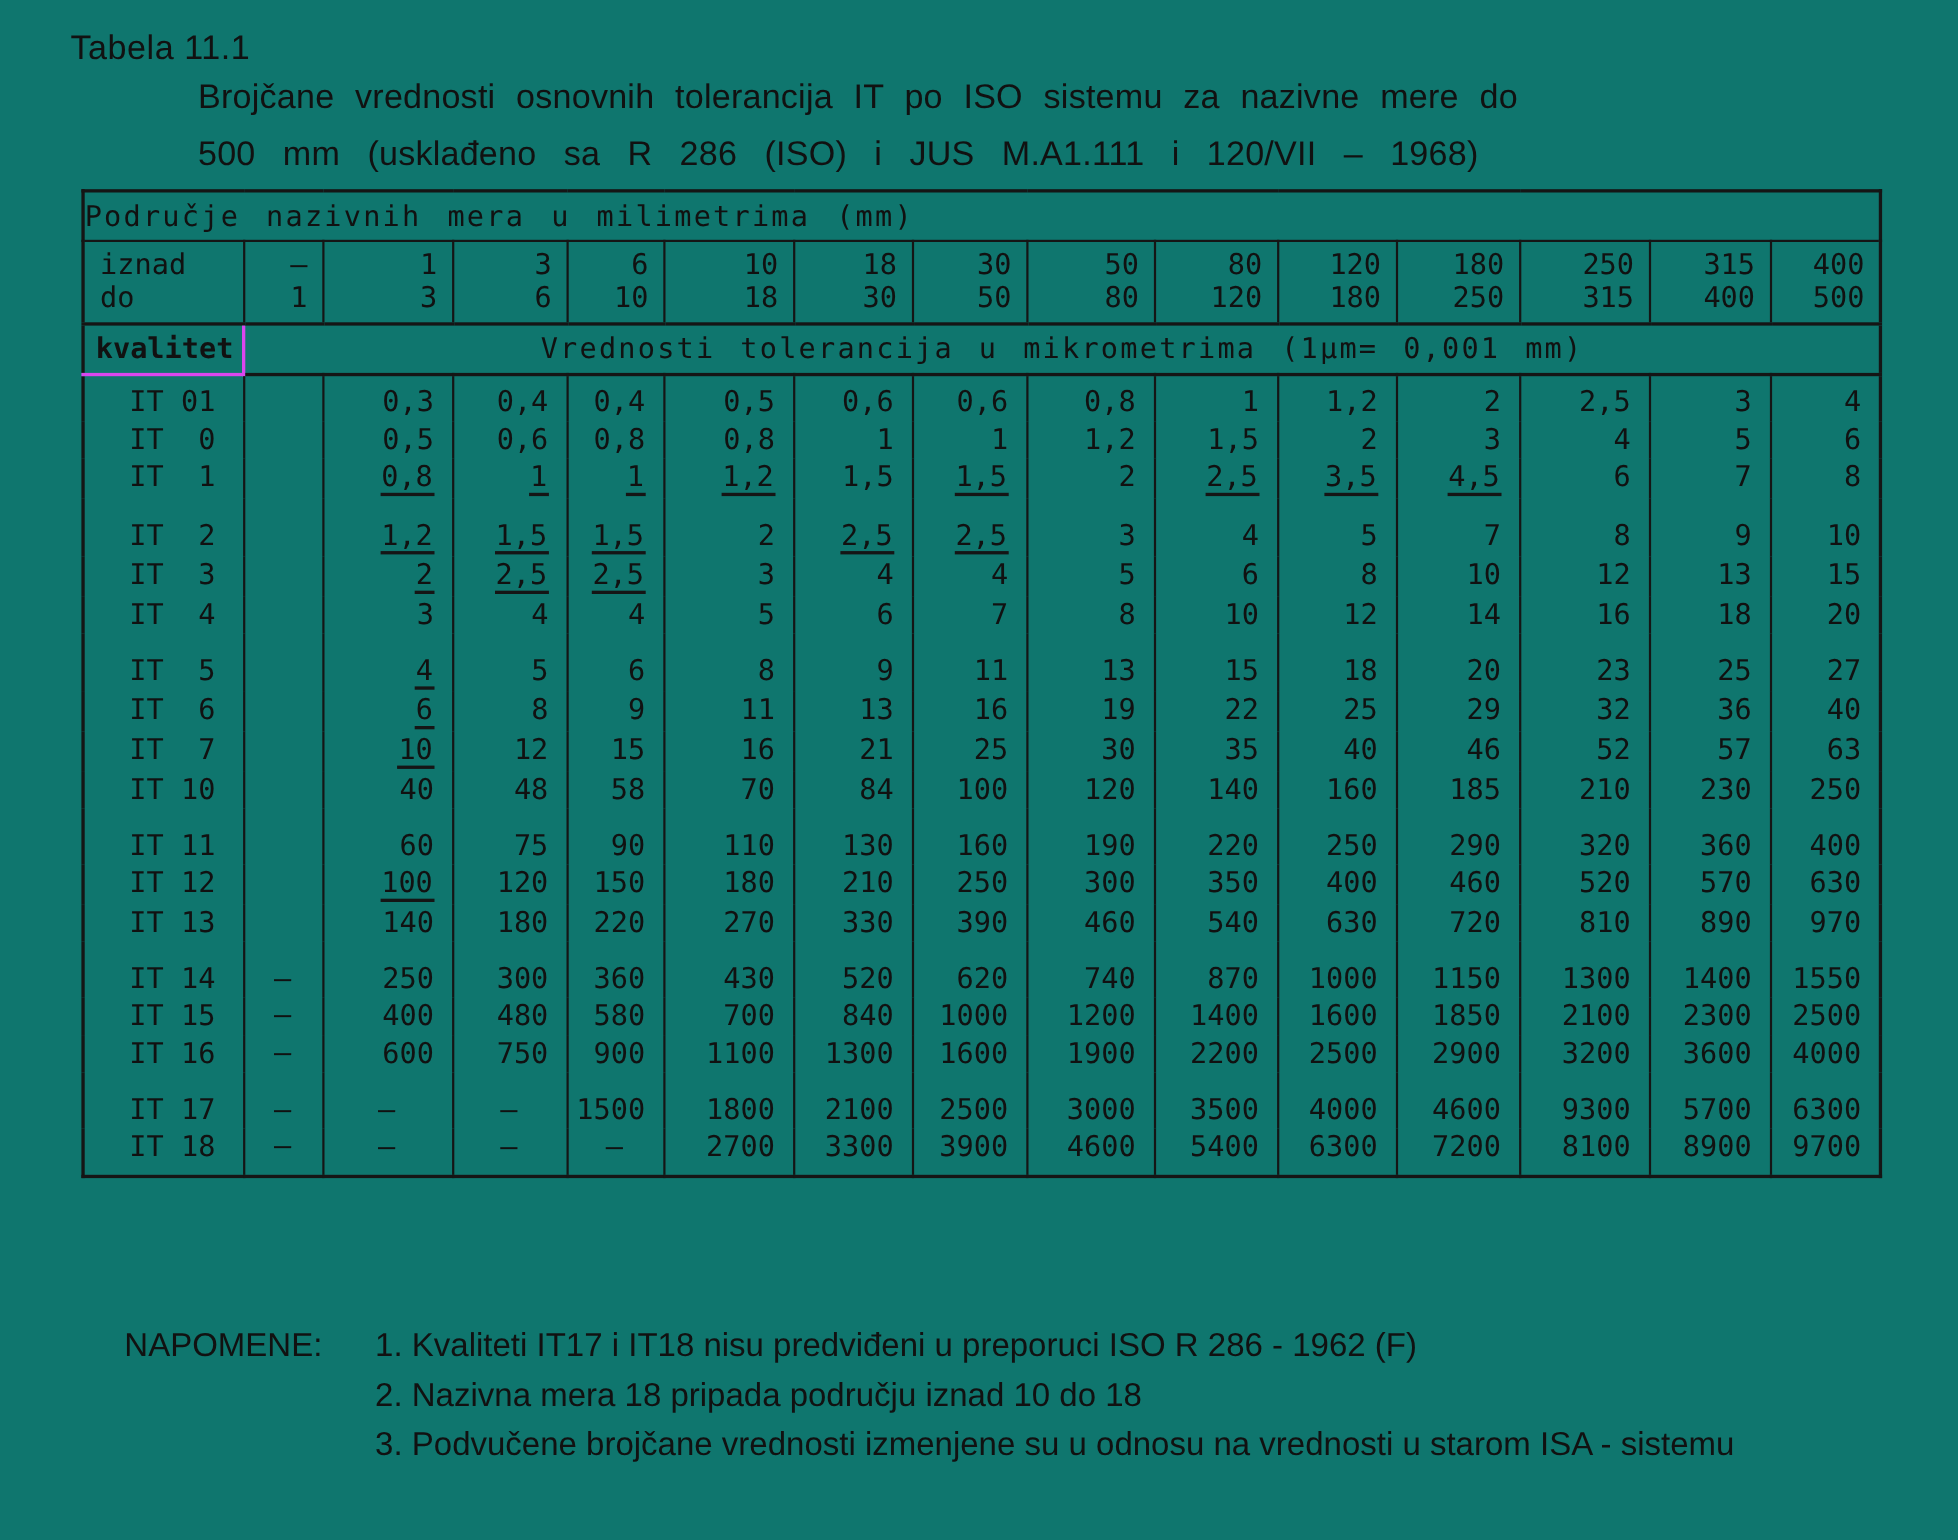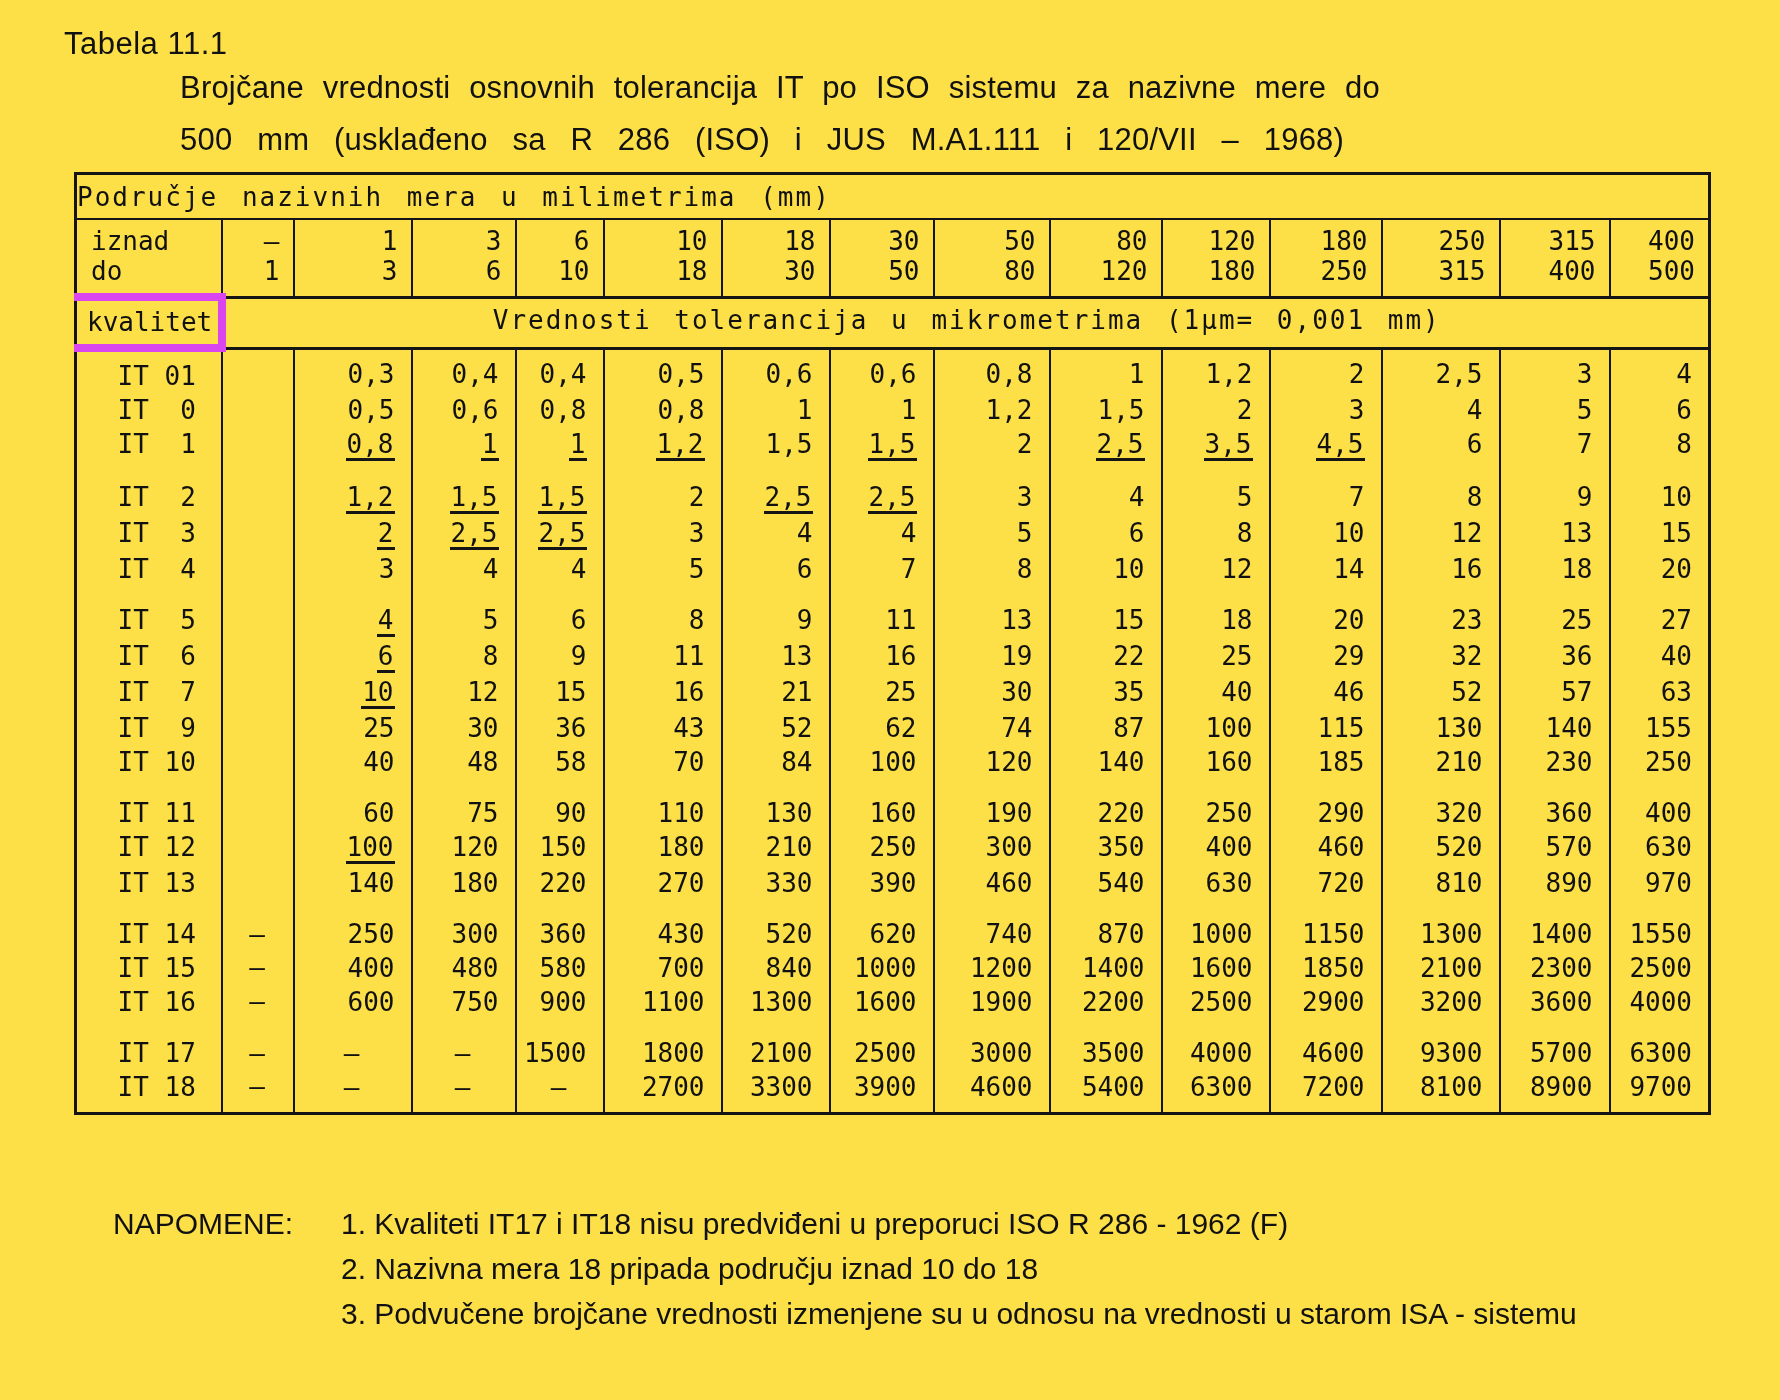--- a/index.html
+++ b/index.html
@@ -1,17 +1,17 @@
 <!DOCTYPE html>
 <html><head>
 <meta charset="utf-8">
 <style>
   html,body { margin:0; padding:0; }
   body { width:1780px; height:1400px; background:#fbfbf9; overflow:hidden; }
-  .page { position:relative; width:1780px; height:1400px; background:#fde047; color:#111; }
+  .page { position:relative; width:1780px; height:1400px; background:#0f766e; color:#111; }
 
   
   .tbl-label { position:absolute; left:64px; top:26px;
     font:31px "Liberation Sans", sans-serif; letter-spacing:0.5px; }
   .subtitle { position:absolute; left:180px; top:72px; width:1260px;
     font:31px/1.0 "Liberation Sans", sans-serif; }
   .subtitle .l1 { word-spacing:10px; margin-bottom:21px; letter-spacing:0.2px; }
   .subtitle .l2 { word-spacing:16px; letter-spacing:0.2px; }
 
   
@@ -20,21 +20,21 @@
     font-family:"DejaVu Sans Mono", monospace; }
   table.tol td { border-left:2px solid #151515; font-size:26px; line-height:30px;
     vertical-align:top; }
   table.tol td:first-child { border-left:none; }
 
   td.band  { border-bottom:2px solid #151515; text-align:left;
     padding:7px 0 6px; letter-spacing:2px; word-spacing:6px; }
   td.hdrnum, td.hdrlbl { border-bottom:3px solid #151515; padding:6px 0 7px; line-height:34px; }
   td.hdrnum { text-align:right; padding-right:13px; }
   td.hdrlbl { text-align:left; padding-left:14px; }
-  td.kv   { border:8px solid #d946ef; text-align:left; padding:6px 0 7px 10px; }
+  td.kv   { border:3px solid #d946ef; text-align:left; padding:6px 0 7px 10px;font-weight:bold; }
   td.band2{ border-bottom:3px solid #151515; text-align:center; padding:6px 0 7px;
     letter-spacing:2px; word-spacing:5px; }
 
   td.rowlbl { text-align:center; padding:2px 0 2px 16px; white-space:pre; }
   td.val    { text-align:right; padding:2px 16px 2px 0; }
   td.ctr    { text-align:center; padding-right:2px; }
   tr.fd td  { padding-top:9px; }
   tr.gs td  { padding-top:19px; }
   tr.last td{ padding-bottom:10px; }
   .u { display:inline-block; border-bottom:3px solid #151515; padding:0 1px 1px;
@@ -294,37 +294,20 @@
           <td class="val">25</td>
           <td class="val">30</td>
           <td class="val">35</td>
           <td class="val">40</td>
           <td class="val">46</td>
           <td class="val">52</td>
           <td class="val">57</td>
           <td class="val">63</td>
         </tr>
         <tr>
-          <td class="rowlbl">IT  9</td>
-          <td class="ctr"></td>
-          <td class="val">25</td>
-          <td class="val">30</td>
-          <td class="val">36</td>
-          <td class="val">43</td>
-          <td class="val">52</td>
-          <td class="val">62</td>
-          <td class="val">74</td>
-          <td class="val">87</td>
-          <td class="val">100</td>
-          <td class="val">115</td>
-          <td class="val">130</td>
-          <td class="val">140</td>
-          <td class="val">155</td>
-        </tr>
-        <tr>
           <td class="rowlbl">IT 10</td>
           <td class="ctr"></td>
           <td class="val">40</td>
           <td class="val">48</td>
           <td class="val">58</td>
           <td class="val">70</td>
           <td class="val">84</td>
           <td class="val">100</td>
           <td class="val">120</td>
           <td class="val">140</td>

